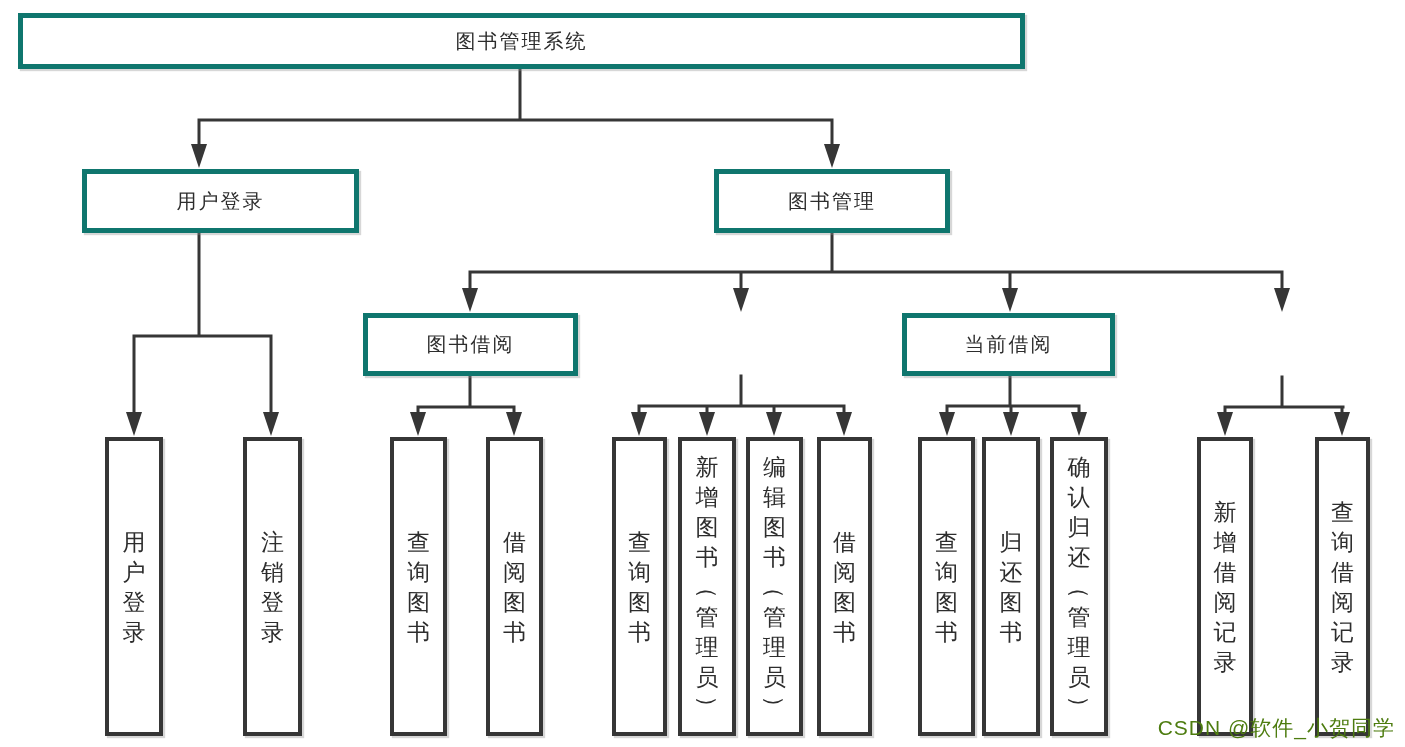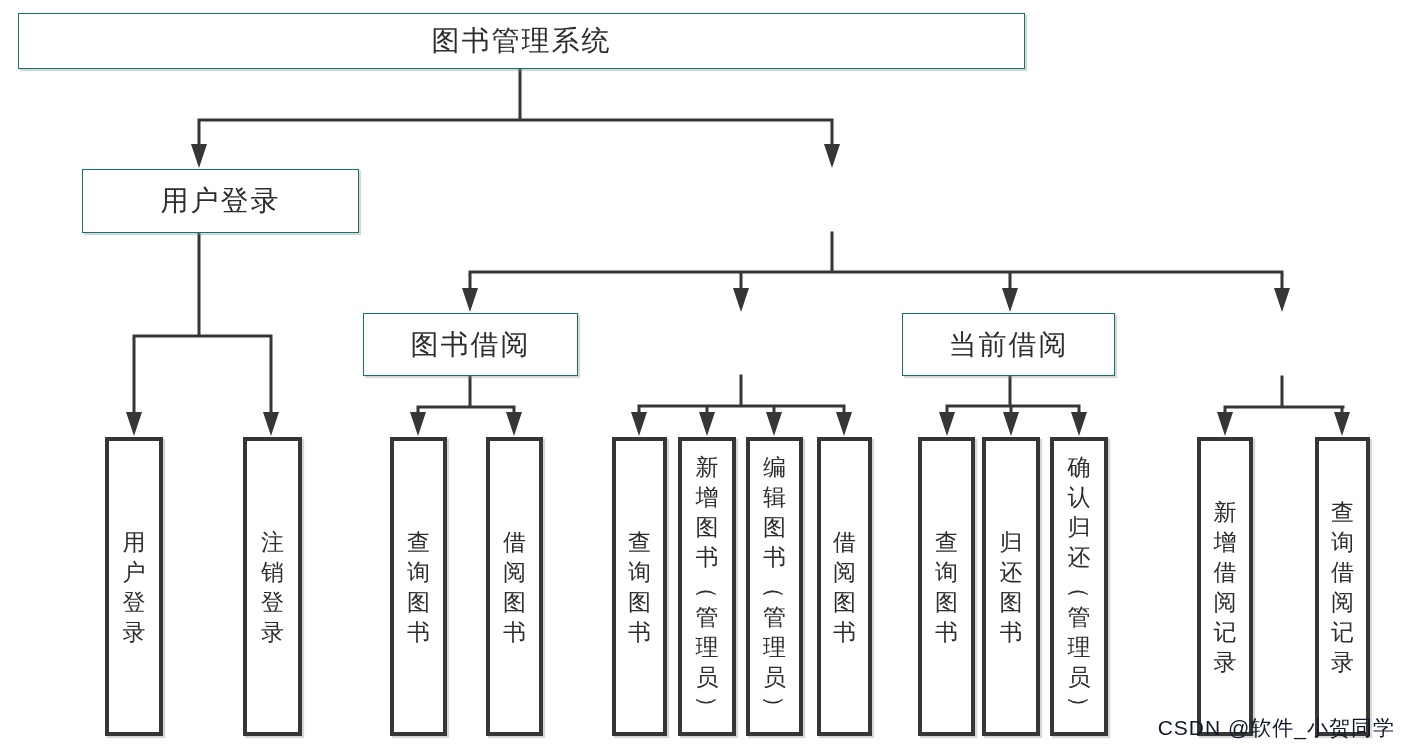--- a/index.html
+++ b/index.html
@@ -2,23 +2,23 @@
 <html><head>
 <meta charset="utf-8">
 <style>
   html,body{margin:0;padding:0;background:#fff;}
   .canvas{
     position:relative;width:1405px;height:747px;background:#fff;overflow:hidden;
     font-family:"Liberation Sans","DejaVu Sans",sans-serif;color:#2d2d2d;
   }
   .connectors{position:absolute;left:0;top:0;}
   .box{
-    position:absolute;box-sizing:border-box;border:1px solid #0f766e;background:#fff;
+    position:absolute;box-sizing:border-box;border:5px solid #0f766e;background:#fff;
     display:flex;align-items:center;justify-content:center;
-    font-size:28px;letter-spacing:2px;white-space:nowrap;
+    font-size:20px;letter-spacing:2px;white-space:nowrap;
     box-shadow:2px 2px 1px rgba(140,140,140,.35);
   }
   .leaf{
     position:absolute;box-sizing:border-box;top:437px;height:299px;
     border:4px solid #363636;background:#fff;
     display:flex;flex-direction:column;align-items:center;justify-content:center;
     font-size:23px;box-shadow:2px 2px 1px rgba(140,140,140,.35);
   }
   .vchar{display:block;line-height:30px;text-align:center;}
   .vrot{transform:rotate(90deg);}
@@ -37,21 +37,21 @@
   .lf-5 {left:678px; width:58px;}
   .lf-6 {left:746px; width:57px;}
   .lf-7 {left:817px; width:55px;}
   .lf-8 {left:918px; width:57px;}
   .lf-9 {left:982px; width:58px;}
   .lf-10{left:1050px;width:58px;}
   .lf-11{left:1197px;width:56px;}
   .lf-12{left:1315px;width:55px;}
   .watermark{
     position:absolute;right:10px;bottom:5px;z-index:5;
-    font-size:21px;letter-spacing:1px;color:#0f172a;white-space:nowrap;
+    font-size:21px;letter-spacing:1px;color:#4d7c0f;white-space:nowrap;
   }
 </style>
 </head>
 <body>
 
 <div class="canvas">
 
   <svg class="connectors" width="1405" height="747" viewBox="0 0 1405 747" aria-hidden="true">
     <g stroke="#363636" stroke-width="3" fill="none" stroke-linecap="square">
       <path d="M520 69 V120 M199 120 H832 M199 120 V147 M832 120 V147"></path>
@@ -81,20 +81,21 @@
       <polygon points="1003,412 1019,412 1011,436"></polygon>
       <polygon points="1071,412 1087,412 1079,436"></polygon>
       <polygon points="1217,412 1233,412 1225,436"></polygon>
       <polygon points="1334,412 1350,412 1342,436"></polygon>
     </g>
   </svg>
 
   <div class="box root">图书管理系统</div>
 
   <div class="box l2-0">用户登录</div>
+  <div class="box l2-1">图书管理</div>
 
   <div class="box l3-0">图书借阅</div>
   <div class="box l3-2">当前借阅</div>
 
   <div class="leaf lf-0">
       <span class="vchar">用</span>
       <span class="vchar">户</span>
       <span class="vchar">登</span>
       <span class="vchar">录</span>
     </div>

